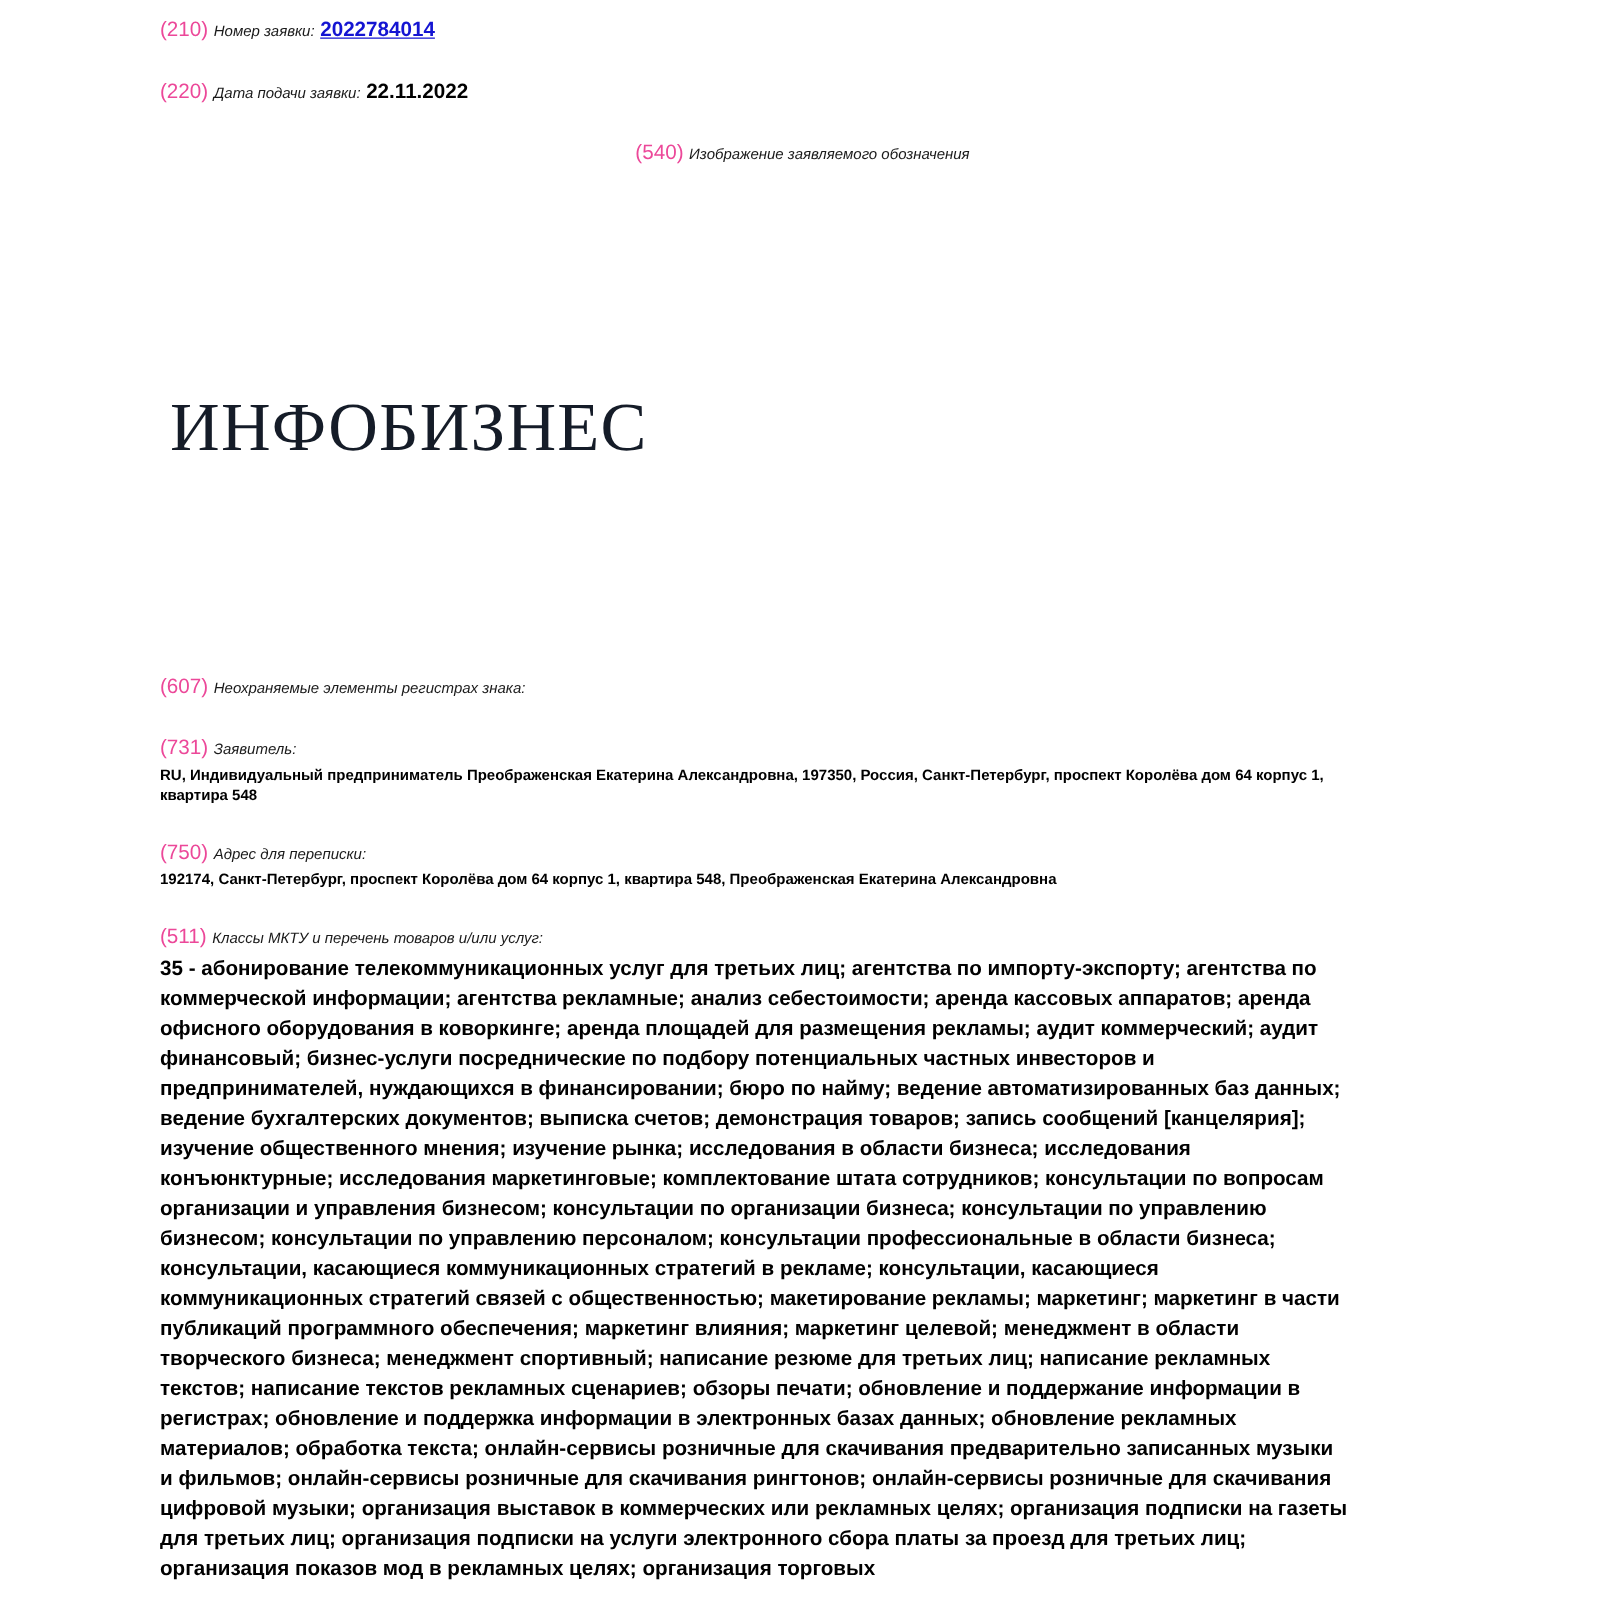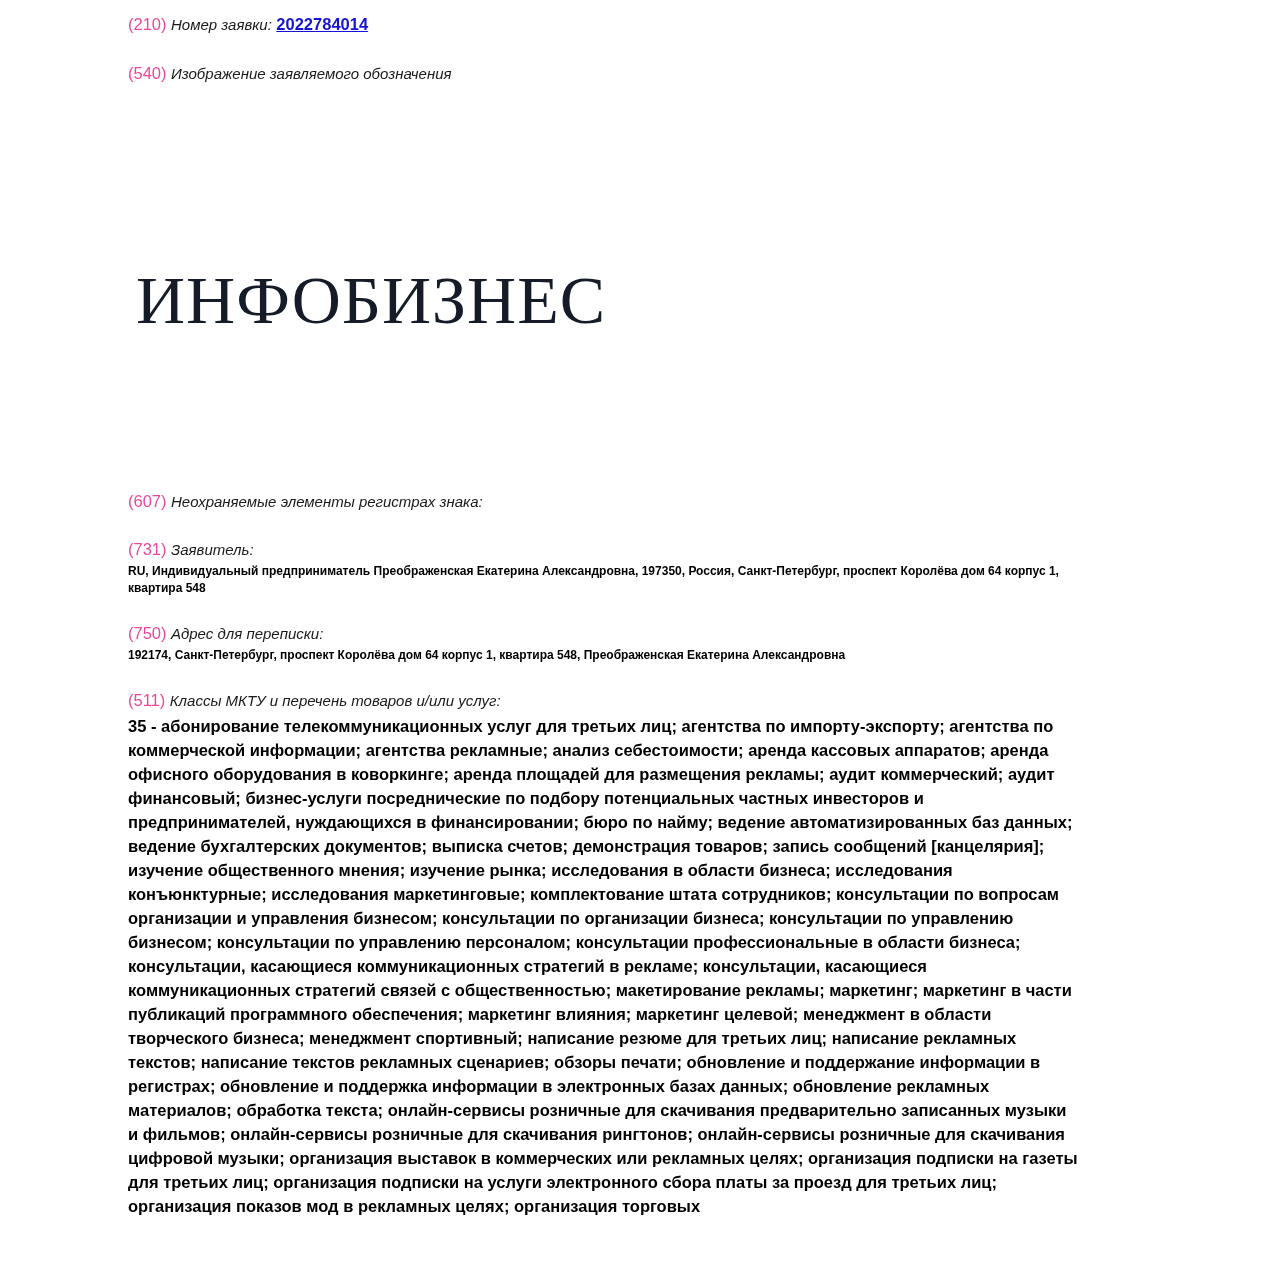--- a/index.html
+++ b/index.html
@@ -20,33 +20,33 @@
     padding: 14px 128px 0 128px;
     box-sizing: border-box;
     width: 1284px;
   }
 
   
   .field {
     margin: 0 0 27px 0;
     line-height: 1.30;
   }
-  .field.tight { margin-bottom: 6px; }
+  .field.tight { margin-bottom: 6px; text-align: center; }
 
   .inid {
     font-style: normal;
     font-weight: 400;
     font-size: 16.5px;
     color: #ec4899;
     white-space: nowrap;
   }
   .flabel {
     font-style: italic;
     font-weight: 400;
-    font-size: 15px;
+    font-size: 12px;
     color: #1a1a1a;
   }
   .fvalue {
     font-weight: bold;
     font-size: 16.5px;
     color: #000;
   }
   a.applink {
     color: #1414d2;
     font-weight: bold;
@@ -73,21 +73,21 @@
   
   .mark-area {
     height: 400px;
     position: relative;
   }
   .mark-wordmark {
     position: absolute;
     left: 8px;
     top: 175px;
     font-family: "Liberation Serif", "DejaVu Serif", serif;
-    font-size: 68px;
+    font-size: 55px;
     font-weight: 400;
     letter-spacing: 1px;
     color: #151c28;
     white-space: nowrap;
     line-height: 1;
   }
 
   
   .services {
     font-weight: bold;
@@ -103,20 +103,25 @@
 <body>
 
 <div class="page">
 
   <div class="field">
     <span class="inid">(210)</span>
     <span class="flabel">Номер заявки:</span>
     <a class="applink" href="#">2022784014</a>
   </div>
 
+  <div class="field">
+    <span class="inid">(220)</span>
+    <span class="flabel">Дата подачи заявки:</span>
+    <span class="fvalue">22.11.2022</span>
+  </div>
 
   <div class="field tight">
     <span class="inid">(540)</span>
     <span class="flabel">Изображение заявляемого обозначения</span>
   </div>
 
   <div class="mark-area">
     <div class="mark-wordmark">ИНФОБИЗНЕС</div>
   </div>
 

